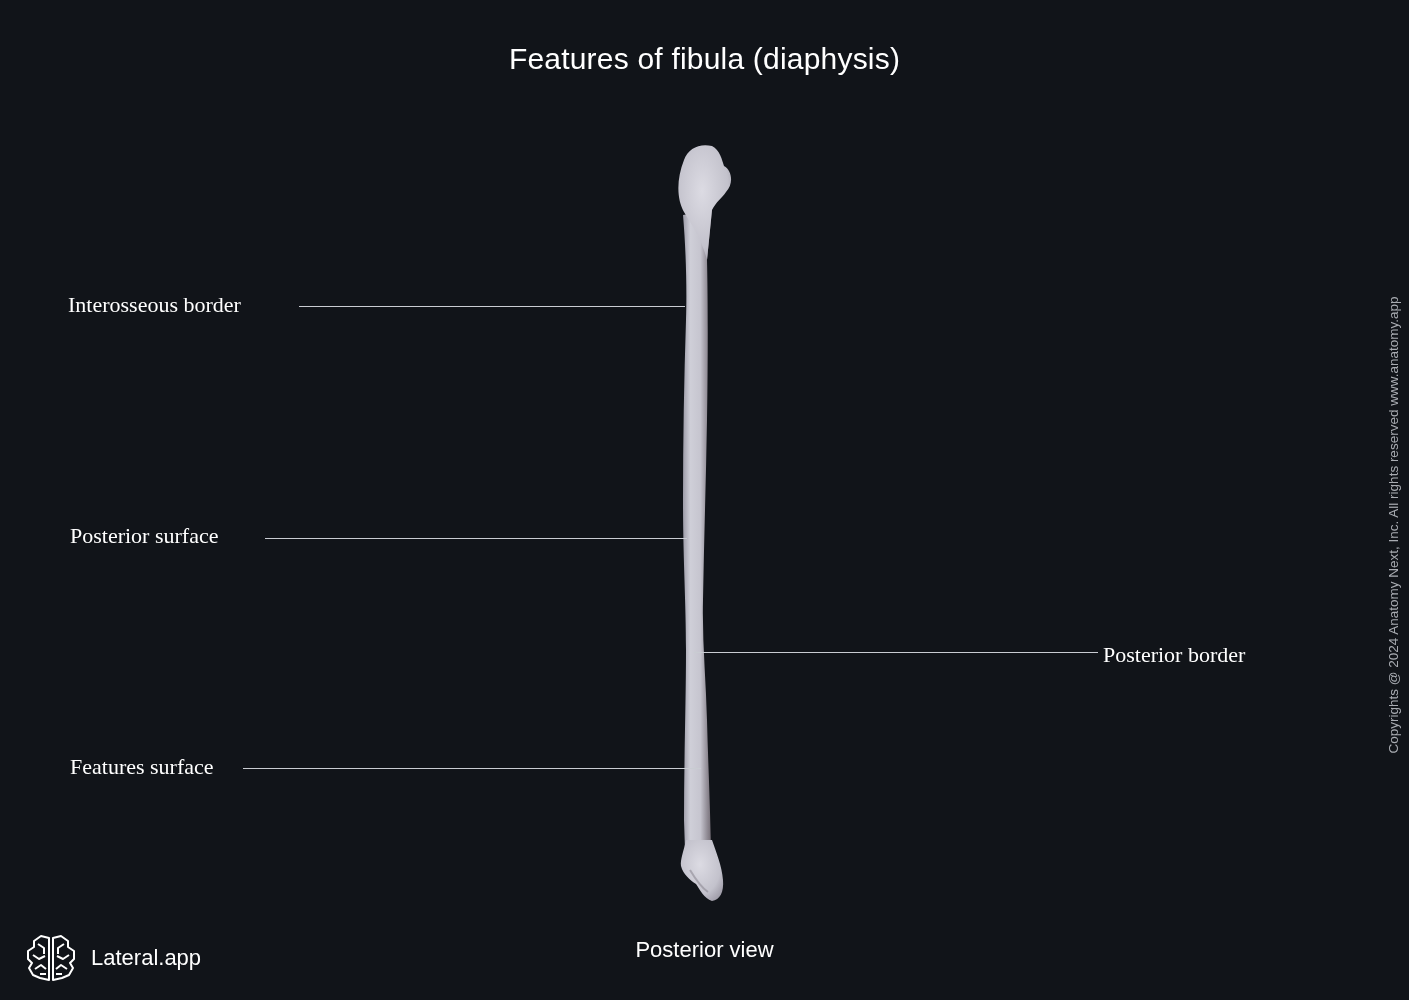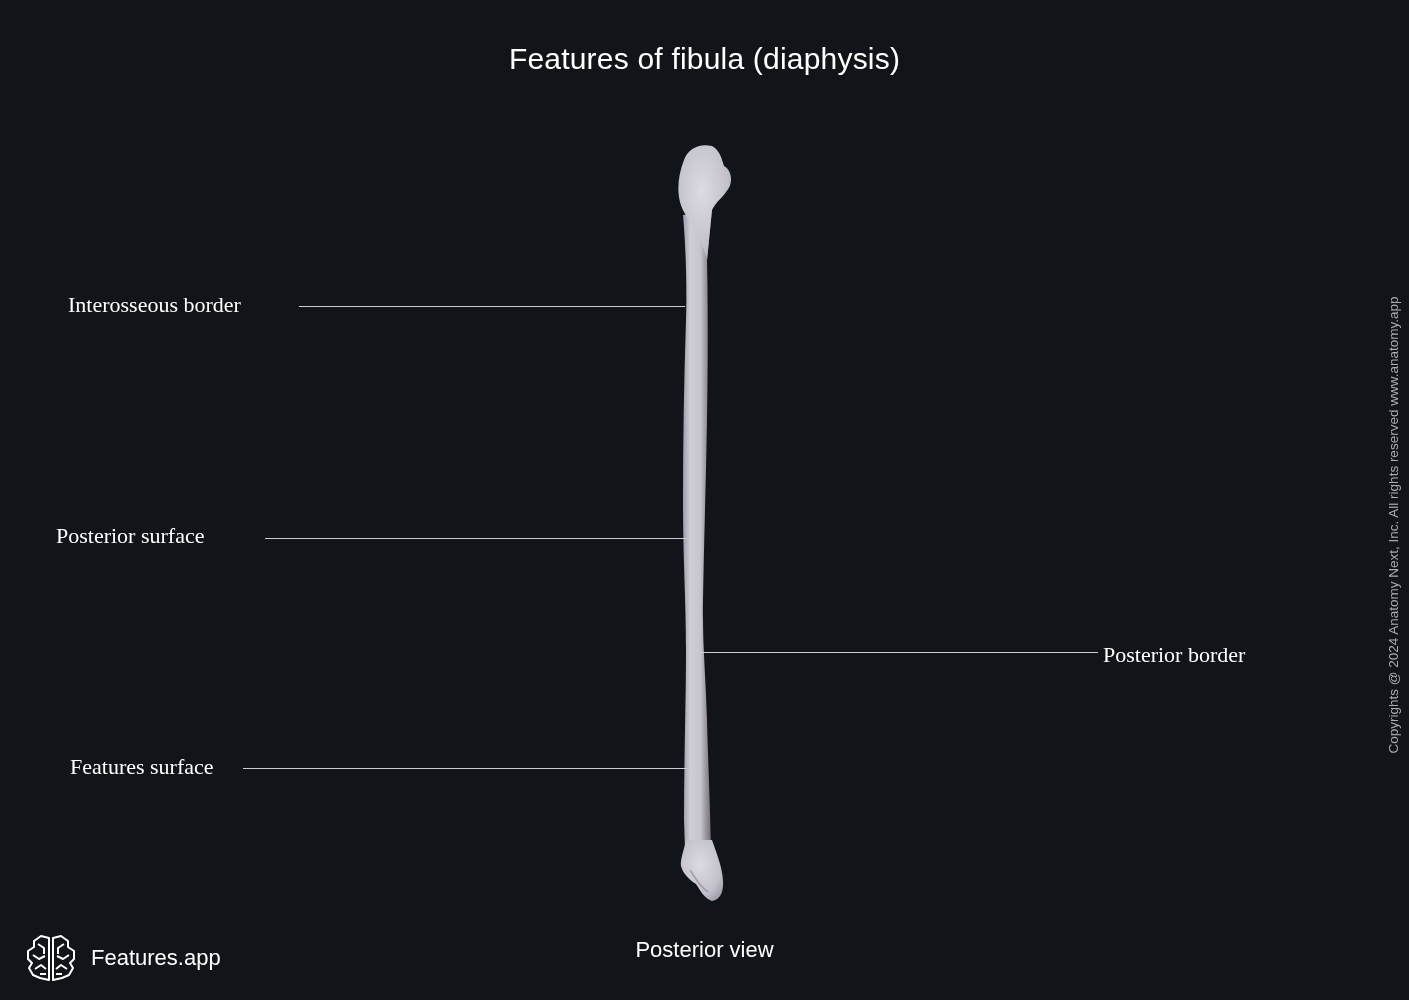--- a/index.html
+++ b/index.html
@@ -63,34 +63,34 @@
 
   <path d="M684,160 C688,148 700,143 712,146 C720,150 722,160 724,166 C732,170 734,184 726,192 C722,198 716,202 712,210 L707,260 C702,240 692,225 684,212 C677,200 676,180 684,160 Z" fill="url(#headGrad)"></path>
 
   <path d="M686,840 C684,850 680,860 681,866 C683,874 690,880 696,884 C700,890 704,898 712,901 C720,900 724,892 723,880 C722,866 716,852 712,840 Z" fill="url(#headGrad)"></path>
   <path d="M690,870 C696,880 702,888 708,892" stroke="#8e8a94" stroke-width="2" fill="none" opacity="0.6"></path>
 </svg>
 
 <div class="label" style="left:68px; top:292px;">Interosseous border</div>
 <div class="leader" style="left:299px; top:306px; width:386px;"></div>
 
-<div class="label" style="left:56px; top:523px;">Posterior surface</div>
+<div class="label" style="left:70px; top:523px;">Posterior surface</div>
 <div class="leader" style="left:265px; top:538px; width:422px;"></div>
 
 <div class="leader" style="left:694px; top:652px; width:404px;"></div>
 <div class="label" style="left:1103px; top:642px;">Posterior border</div>
 
 <div class="label" style="left:70px; top:754px;">Features surface</div>
 <div class="leader" style="left:243px; top:768px; width:458px;"></div>
 
 <div class="view-label">Posterior view</div>
 
 <div class="brand">
   <svg width="52" height="48" viewBox="0 0 52 48" fill="none" stroke="#ffffff" stroke-width="2" stroke-linejoin="round">
     <path d="M24,4 L16,2 L9,7 L9,13 L3,17 L3,25 L7,29 L4,34 L8,41 L15,44 L24,46 Z"></path>
     <path d="M28,4 L36,2 L43,7 L43,13 L49,17 L49,25 L45,29 L48,34 L44,41 L37,44 L28,46 Z"></path>
     <path d="M13,10 L19,14 L19,20 M8,21 L14,25 L20,22 M10,35 L16,31 L21,35 M15,40 L21,40"></path>
     <path d="M39,10 L33,14 L33,20 M44,21 L38,25 L32,22 M42,35 L36,31 L31,35 M37,40 L31,40"></path>
   </svg>
-  <span class="brand-text">Features.app</span>
+  <span class="brand-text">Lateral.app</span>
 </div>
 
 <div class="copyright">Copyrights @ 2024 Anatomy Next, Inc. All rights reserved www.anatomy.app</div>
 
 </body></html>

